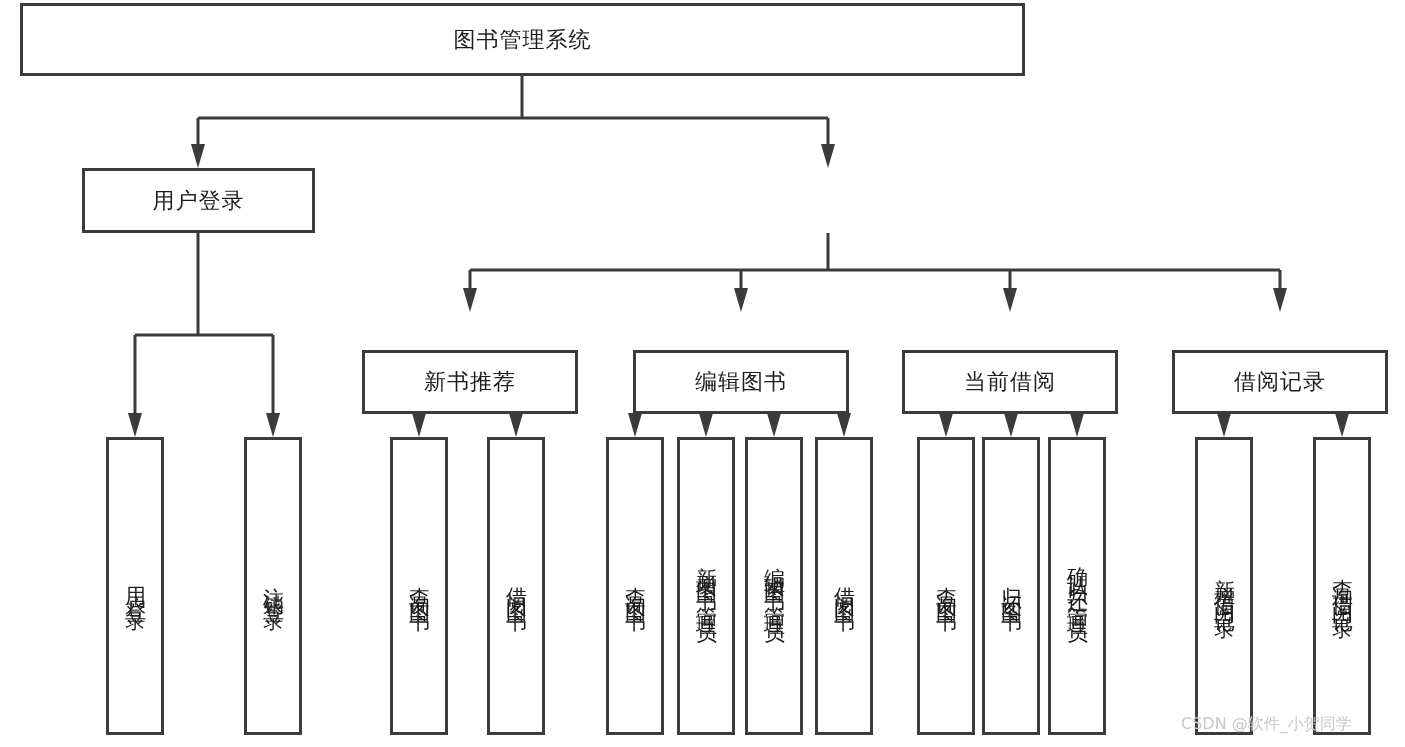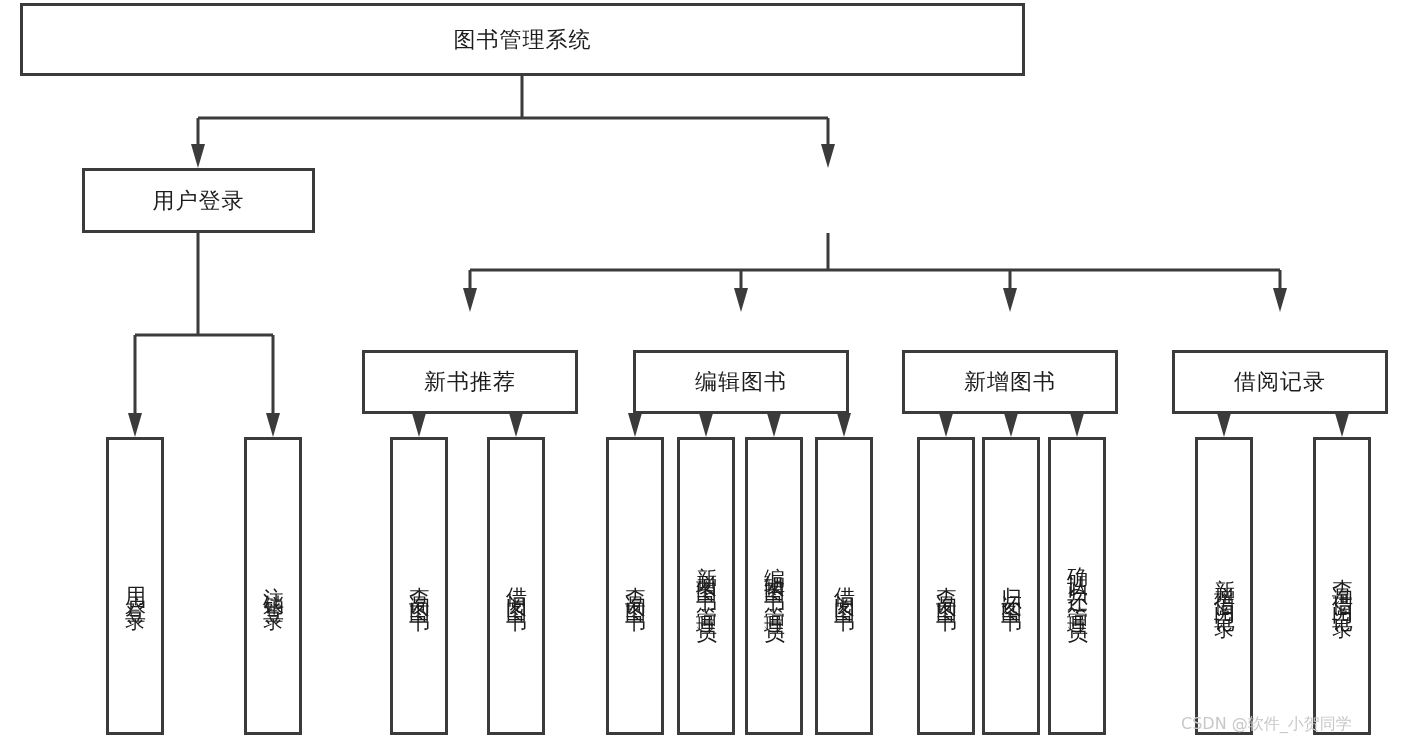--- a/index.html
+++ b/index.html
@@ -115,21 +115,21 @@
     <span>用户登录</span>
   </div>
 
   <div class="node hnode l3-node" style="left:362px">
     <span>新书推荐</span>
   </div>
   <div class="node hnode l3-node" style="left:633px">
     <span>编辑图书</span>
   </div>
   <div class="node hnode l3-node" style="left:902px">
-    <span>新增图书</span>
+    <span>当前借阅</span>
   </div>
   <div class="node hnode l3-node" style="left:1172px">
     <span>借阅记录</span>
   </div>
 
   <div class="node vnode" style="left:106px">
     <span class="vtext">用户登录</span>
   </div>
   <div class="node vnode" style="left:244px">
     <span class="vtext">注销登录</span>

